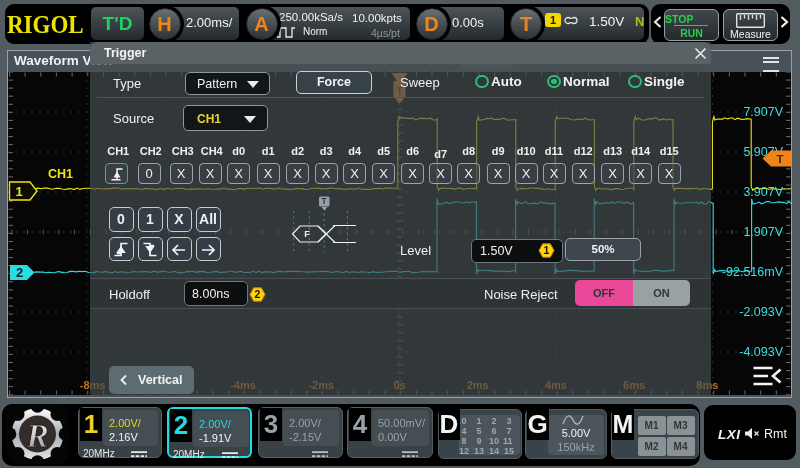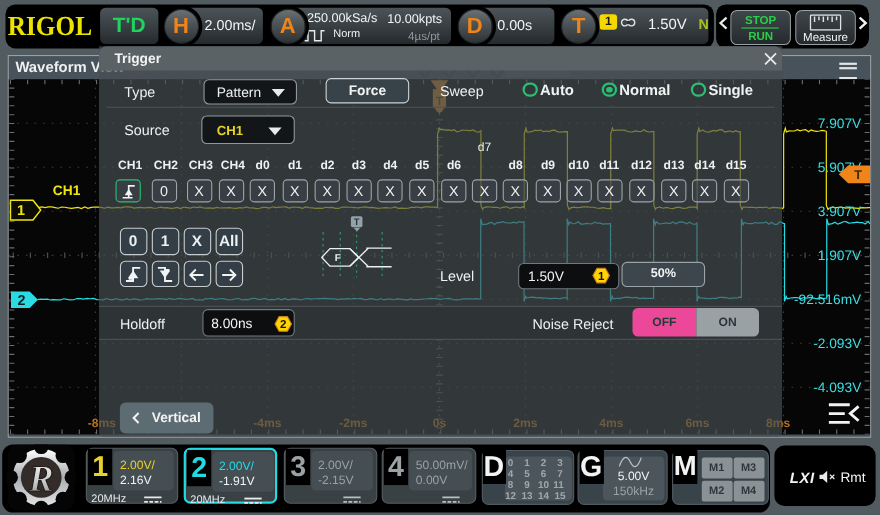--- a/index.html
+++ b/index.html
@@ -45,21 +45,21 @@
       </svg>
 <span style="position:absolute;left:61px;top:7px;font-size:13.5px;color:#f2f4f4">1.50V</span>
 <span style="position:absolute;left:107px;top:7px;font-size:13px;font-weight:bold;color:#a8c020">N</span>
 </div>
 <div style="position:absolute;left:507px;top:4.5px;width:38px;height:38px;border-radius:50%;background:#000"></div>
 <div style="position:absolute;left:510px;top:7.5px;width:32px;height:32px;border-radius:50%;background:linear-gradient(180deg,#6a7175,#4e5558 40%,#2d3235);border:1px solid #202426;box-sizing:border-box;text-align:center;line-height:30px;font-weight:bold;font-size:20px;color:#f08418">T</div>
 <div style="position:absolute;left:652px;top:14px;width:12px;height:12px"><svg width="12" height="12">
         <path d="M8.5 1 L3 6 L8.5 11" stroke="#e8eaec" stroke-width="2" fill="none"></path>
       </svg></div>
 <div style="position:absolute;left:664px;top:8.5px;width:55px;height:32px;border:1.4px solid #97a1a5;border-radius:6px;background:linear-gradient(180deg,#40474b,#24292c);box-sizing:border-box">
-<div style="position:absolute;left:0;top:3px;width:100%;text-align:center;font-size:10.5px;font-weight:bold;color:#27cf48">STOP</div>
+<div style="position:absolute;left:0;top:3px;width:100%;font-size:10.5px;font-weight:bold;color:#27cf48">STOP</div>
 <div style="position:absolute;left:9px;top:15.5px;width:34px;border-top:1px solid #27cf48"></div>
 <div style="position:absolute;left:0;top:17px;width:100%;text-align:center;font-size:10.5px;font-weight:bold;color:#27cf48">RUN</div>
 </div>
 <div style="position:absolute;left:723px;top:8.5px;width:55px;height:32px;border:1.4px solid #97a1a5;border-radius:6px;background:linear-gradient(180deg,#40474b,#24292c);box-sizing:border-box">
 <svg style="position:absolute;left:12px;top:3px" width="29" height="15" viewBox="0 0 29 15">
         <rect x="0.7" y="0.7" width="27.6" height="13.6" fill="none" stroke="#dfe3e4" stroke-width="1.4" rx="1"></rect>
         <path d="M4.5 2 V7 M8.5 2 V5.5 M12.5 2 V7 M16.5 2 V5.5 M20.5 2 V7 M24.5 2 V5.5" stroke="#dfe3e4" stroke-width="1.3" fill="none"></path>
       </svg>
 <div style="position:absolute;left:0;top:18px;width:100%;text-align:center;font-size:10.5px;color:#f2f4f4">Measure</div>
 </div>
@@ -449,21 +449,21 @@
     <div style="position:absolute;left:139.7px;top:145px;font-size:11px;font-weight:bold;color:#eef0f1">CH2</div>
     <div style="position:absolute;left:171.7px;top:145px;font-size:11px;font-weight:bold;color:#eef0f1">CH3</div>
     <div style="position:absolute;left:200.7px;top:145px;font-size:11px;font-weight:bold;color:#eef0f1">CH4</div>
     <div style="position:absolute;left:232.3px;top:145px;font-size:11px;font-weight:bold;color:#eef0f1">d0</div>
     <div style="position:absolute;left:261.8px;top:145px;font-size:11px;font-weight:bold;color:#eef0f1">d1</div>
     <div style="position:absolute;left:291.3px;top:145px;font-size:11px;font-weight:bold;color:#eef0f1">d2</div>
     <div style="position:absolute;left:319.8px;top:145px;font-size:11px;font-weight:bold;color:#eef0f1">d3</div>
     <div style="position:absolute;left:348.3px;top:145px;font-size:11px;font-weight:bold;color:#eef0f1">d4</div>
     <div style="position:absolute;left:377.3px;top:145px;font-size:11px;font-weight:bold;color:#eef0f1">d5</div>
     <div style="position:absolute;left:406.3px;top:145px;font-size:11px;font-weight:bold;color:#eef0f1">d6</div>
-    <div style="position:absolute;left:434.3px;top:128px;font-size:11px;font-weight:normal;color:#eef0f1">d7</div>
+    <div style="position:absolute;left:434.3px;top:148px;font-size:11px;font-weight:bold;color:#eef0f1">d7</div>
     <div style="position:absolute;left:462.3px;top:145px;font-size:11px;font-weight:bold;color:#eef0f1">d8</div>
     <div style="position:absolute;left:491.8px;top:145px;font-size:11px;font-weight:bold;color:#eef0f1">d9</div>
     <div style="position:absolute;left:516.7px;top:145px;font-size:11px;font-weight:bold;color:#eef0f1">d10</div>
     <div style="position:absolute;left:544.7px;top:145px;font-size:11px;font-weight:bold;color:#eef0f1">d11</div>
     <div style="position:absolute;left:573.7px;top:145px;font-size:11px;font-weight:bold;color:#eef0f1">d12</div>
     <div style="position:absolute;left:603.2px;top:145px;font-size:11px;font-weight:bold;color:#eef0f1">d13</div>
     <div style="position:absolute;left:631.2px;top:145px;font-size:11px;font-weight:bold;color:#eef0f1">d14</div>
     <div style="position:absolute;left:659.7px;top:145px;font-size:11px;font-weight:bold;color:#eef0f1">d15</div>
     <div class="chb" style="left:105.0px;border-color:#2abf75"><svg width="14" height="15" viewBox="0 0 14 15" style="margin-top:2.5px">
         <path d="M1.5 12.8 H7 V2 H12.5 M6.8 12.8 H10.5" fill="none" stroke="#f2f4f4" stroke-width="1.5"></path>
@@ -523,21 +523,21 @@
 <div style="position:absolute;left:471px;top:239px;width:92px;height:23.5px;background:#0c0e0f;border:1.3px solid #6f787c;border-radius:5px;box-sizing:border-box">
       <span style="position:absolute;left:8px;top:4px;font-size:12.5px;color:#f2f4f4">1.50V</span>
     </div>
 <svg style="position:absolute;left:537.5px;top:242px" width="17" height="17" viewBox="0 0 17 17">
       <polygon points="1,8.5 4.7,1.8 12.3,1.8 16,8.5 12.3,15.2 4.7,15.2" fill="#ffd400" stroke="#c87d20" stroke-width="1"></polygon>
       <text x="8.5" y="12.4" text-anchor="middle" style="font:bold 10.5px 'Liberation Sans',sans-serif;fill:#14140a">1</text>
     </svg>
 <div style="position:absolute;left:565px;top:238px;width:76px;height:23px;background:#3c464c;border:1.3px solid #9aa3a7;border-radius:5px;box-sizing:border-box;text-align:center;line-height:20px;font-size:11.5px;font-weight:bold;color:#f2f4f4">50%</div>
 <div style="position:absolute;left:90px;top:277.5px;width:621px;height:31px;background:rgba(45,51,54,0.9);border-top:1px solid rgba(100,108,112,0.5);border-bottom:1px solid rgba(100,108,112,0.5);box-sizing:border-box"></div>
 <div style="position:absolute;left:109px;top:286.5px;font-size:13px;color:#eef0f1">Holdoff</div>
-<div style="position:absolute;left:184px;top:281px;width:84px;height:25px;background:#0c0e0f;border:1.3px solid #6f787c;border-radius:5px;box-sizing:border-box">
+<div style="position:absolute;left:184px;top:281px;width:64px;height:25px;background:#0c0e0f;border:1.3px solid #6f787c;border-radius:5px;box-sizing:border-box">
       <span style="position:absolute;left:7px;top:5px;font-size:12.5px;color:#f2f4f4">8.00ns</span>
     </div>
 <svg style="position:absolute;left:248.5px;top:286px" width="17" height="17" viewBox="0 0 17 17">
       <polygon points="1,8.5 4.7,1.8 12.3,1.8 16,8.5 12.3,15.2 4.7,15.2" fill="#ffd400" stroke="#c87d20" stroke-width="1"></polygon>
       <text x="8.5" y="12.4" text-anchor="middle" style="font:bold 10.5px 'Liberation Sans',sans-serif;fill:#14140a">2</text>
     </svg>
 <div style="position:absolute;left:484px;top:286.5px;font-size:13px;color:#eef0f1">Noise Reject</div>
 <div style="position:absolute;left:575px;top:280px;width:58px;height:26px;background:#ec4899;border-radius:5px 0 0 5px;text-align:center;line-height:26px;font-size:11px;font-weight:bold;color:#1f3c33">OFF</div>
 <div style="position:absolute;left:633px;top:280px;width:57px;height:26px;background:#99a1a5;border-radius:0 5px 5px 0;text-align:center;line-height:26px;font-size:11px;font-weight:bold;color:#2e3539">ON</div>
 <div style="position:absolute;left:109px;top:366px;width:85px;height:28px;background:#5d6b72;border-radius:5px">

